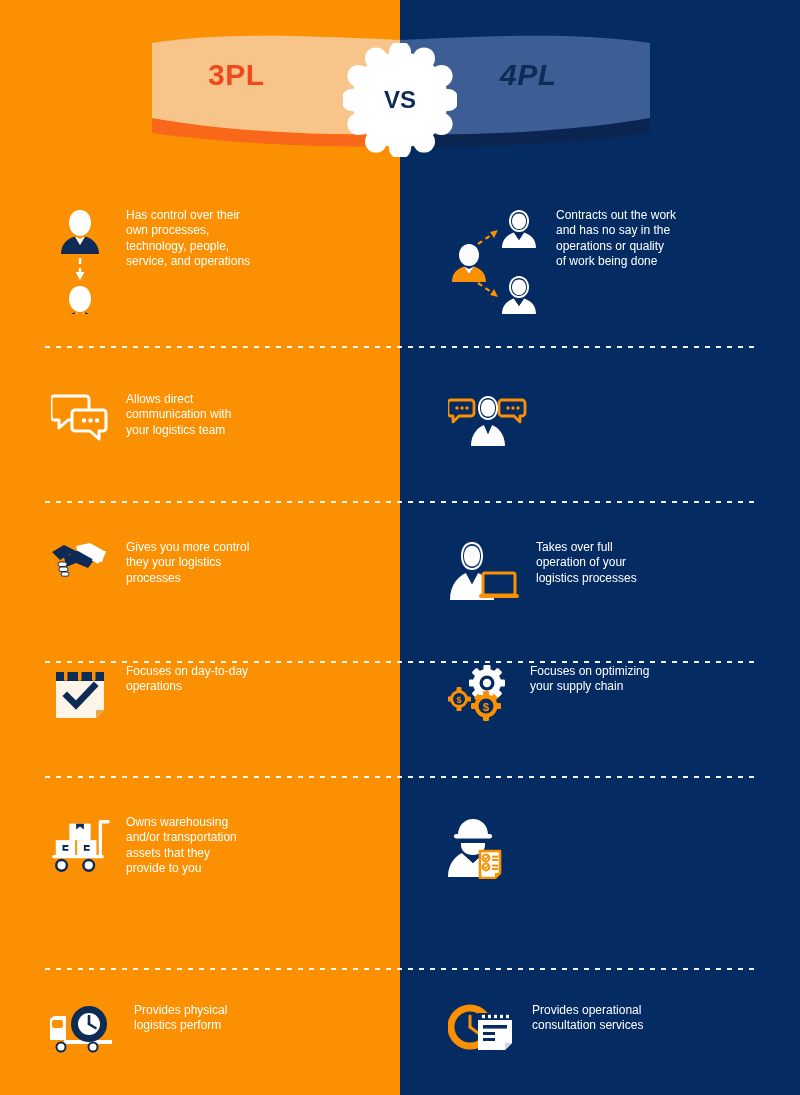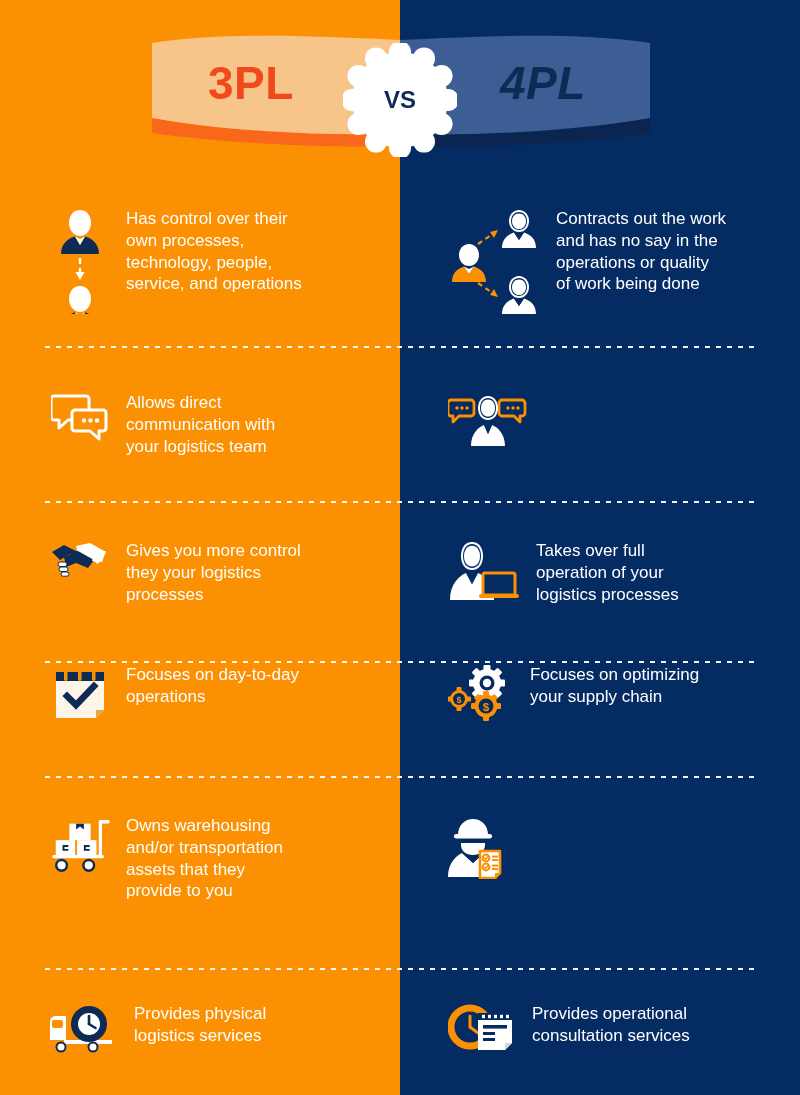--- a/index.html
+++ b/index.html
@@ -32,21 +32,21 @@
     position: absolute;
     left: 0; top: 0;
     width: 800px;
     height: 180px;
   }
   .ribbon-svg { position: absolute; left: 0; top: 0; }
 
   .ribbon-label {
     position: absolute;
     top: 60px;
-    font-size: 46px;
+    font-size: 30px;
     font-weight: bold;
     letter-spacing: 0.5px;
     line-height: 1;
     white-space: nowrap;
   }
   .label-3pl { left: 208px; color: #f0491b; }
   .label-4pl { left: 500px; color: #0d2b55; font-style: italic; }
 
   .badge {
     position: absolute;
@@ -87,21 +87,21 @@
   .icon-box {
     flex: 0 0 auto;
     width: 64px;
     display: flex;
     align-items: center;
     justify-content: center;
   }
   .cell-text {
     flex: 1 1 auto;
     color: #ffffff;
-    font-size: 17px;
+    font-size: 12px;
     line-height: 1.28;
     padding-left: 14px;
     white-space: pre-line;
   }
 
   
   .divider {
     position: absolute;
     left: 42px;
     width: 716px;
@@ -473,21 +473,21 @@
 
           <circle cx="41" cy="21" r="18" fill="#0d2b55"></circle>
           <circle cx="41" cy="21" r="11" fill="#ffffff"></circle>
           <g stroke="#0d2b55" stroke-width="2.6" stroke-linecap="round">
             <line x1="41" y1="21" x2="41" y2="13"></line>
             <line x1="41" y1="21" x2="47.5" y2="25"></line>
           </g>
         </svg>
       </div>
       <div class="cell-text">Provides physical
-logistics services</div>
+logistics perform</div>
     </div>
 
     <div class="cell cell-right">
       <div class="icon-box" style="width:70px">
         <svg width="70" height="52" viewBox="0 0 70 52">
 
           <circle cx="22" cy="24" r="19" fill="none" stroke="#fc9003" stroke-width="7"></circle>
           <g stroke="#fc9003" stroke-width="3" stroke-linecap="round">
             <line x1="22" y1="24" x2="22" y2="13"></line>
             <line x1="22" y1="24" x2="30" y2="30"></line>

